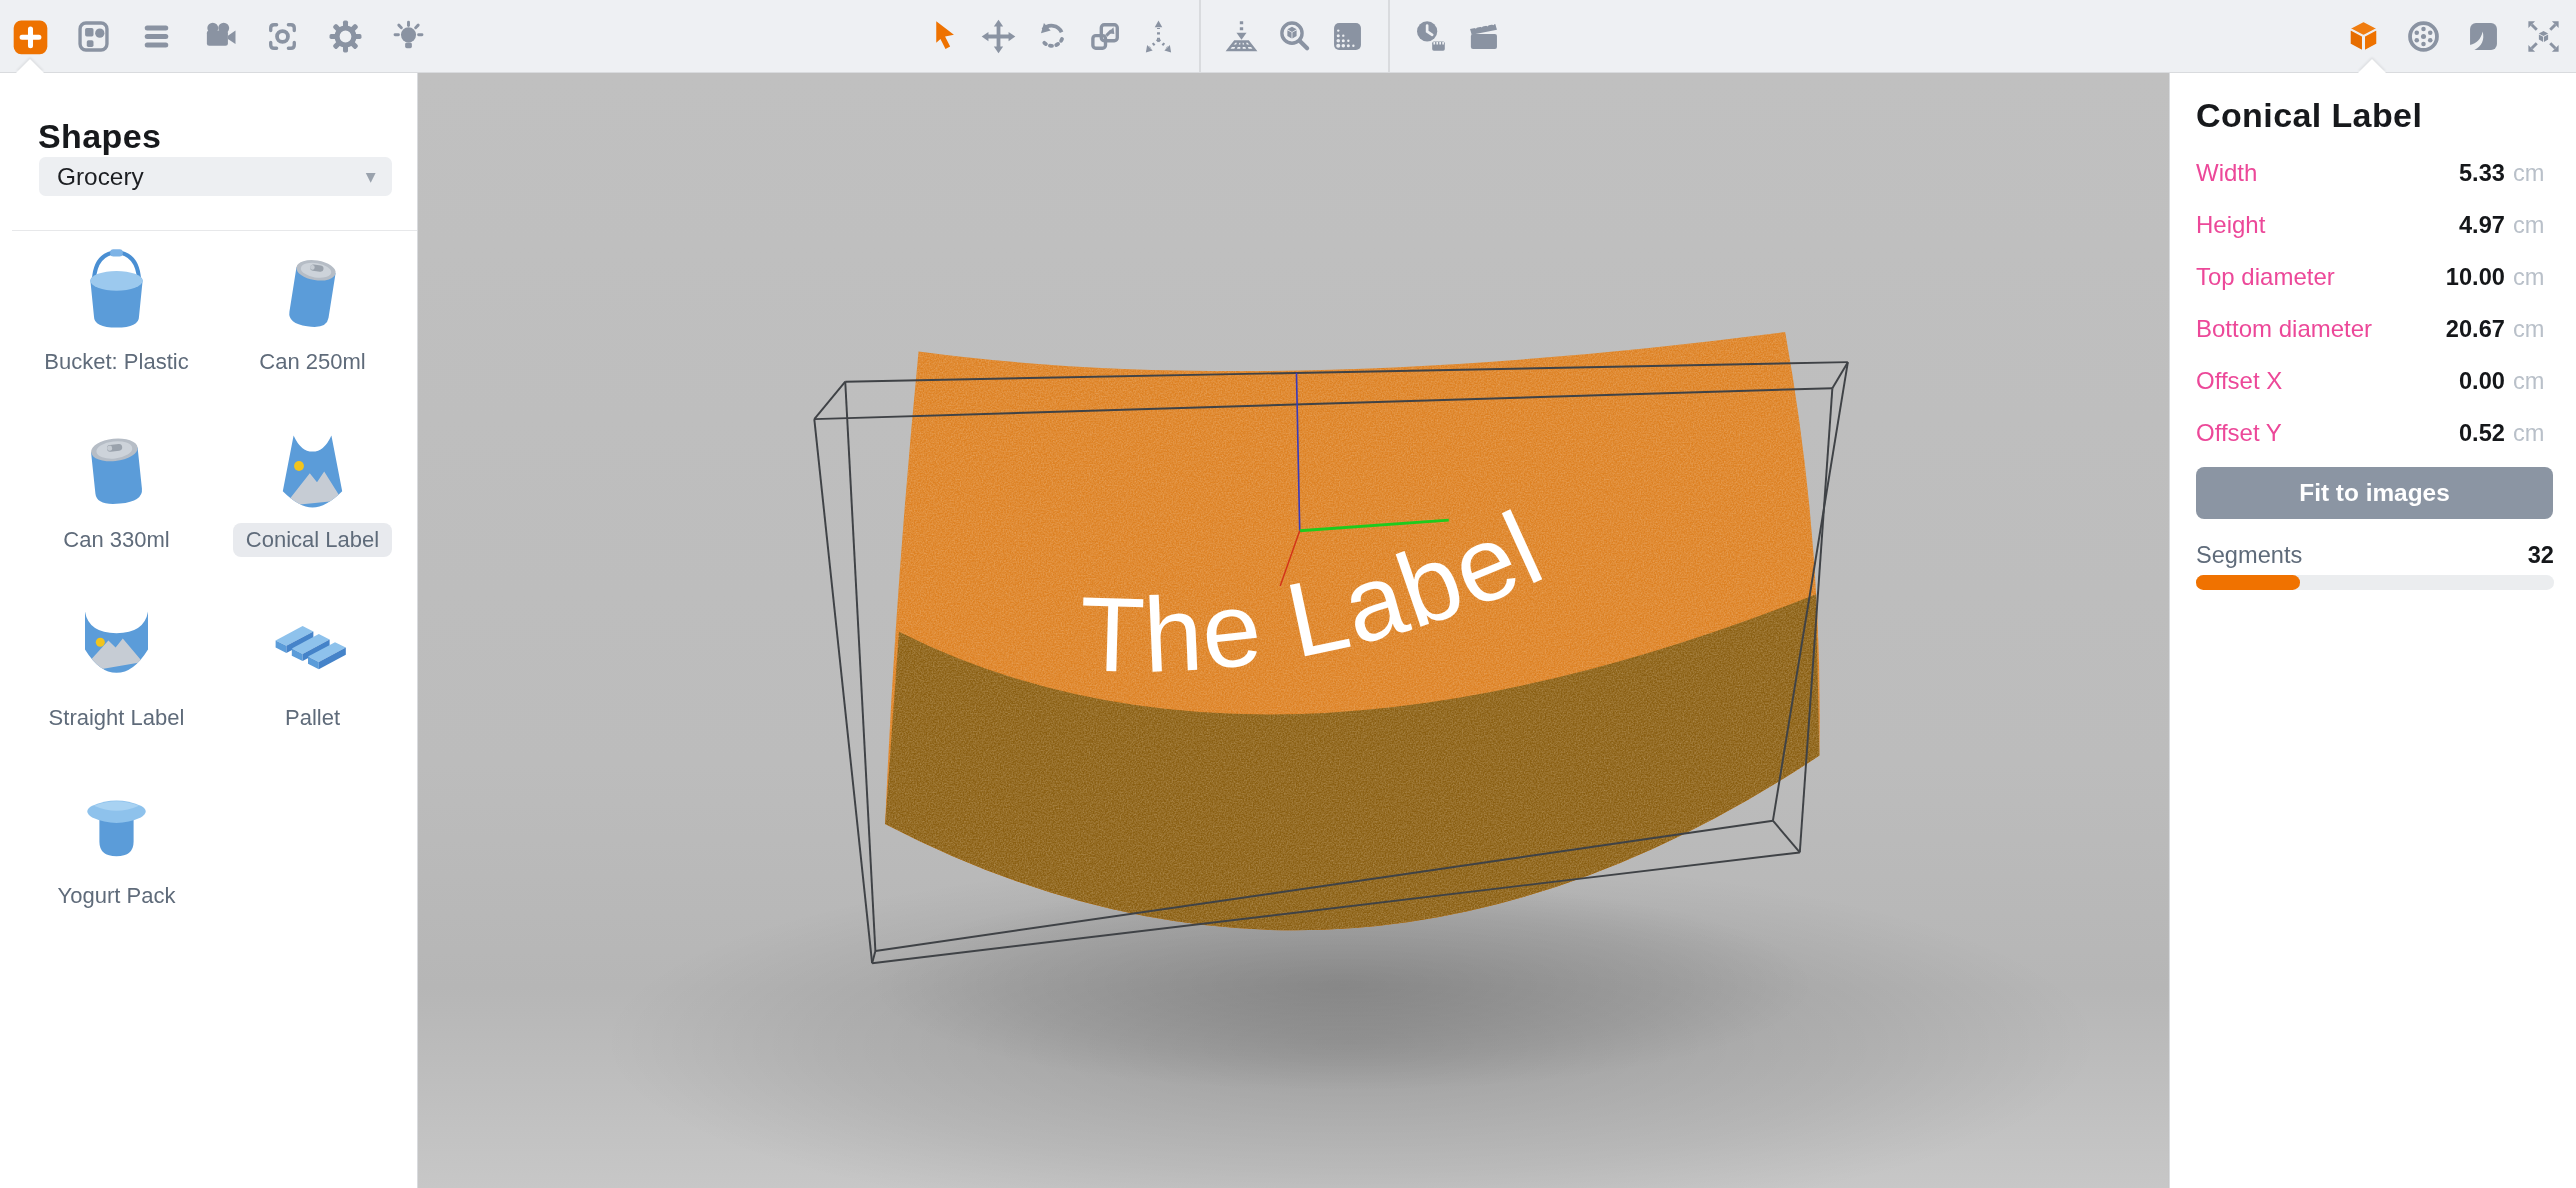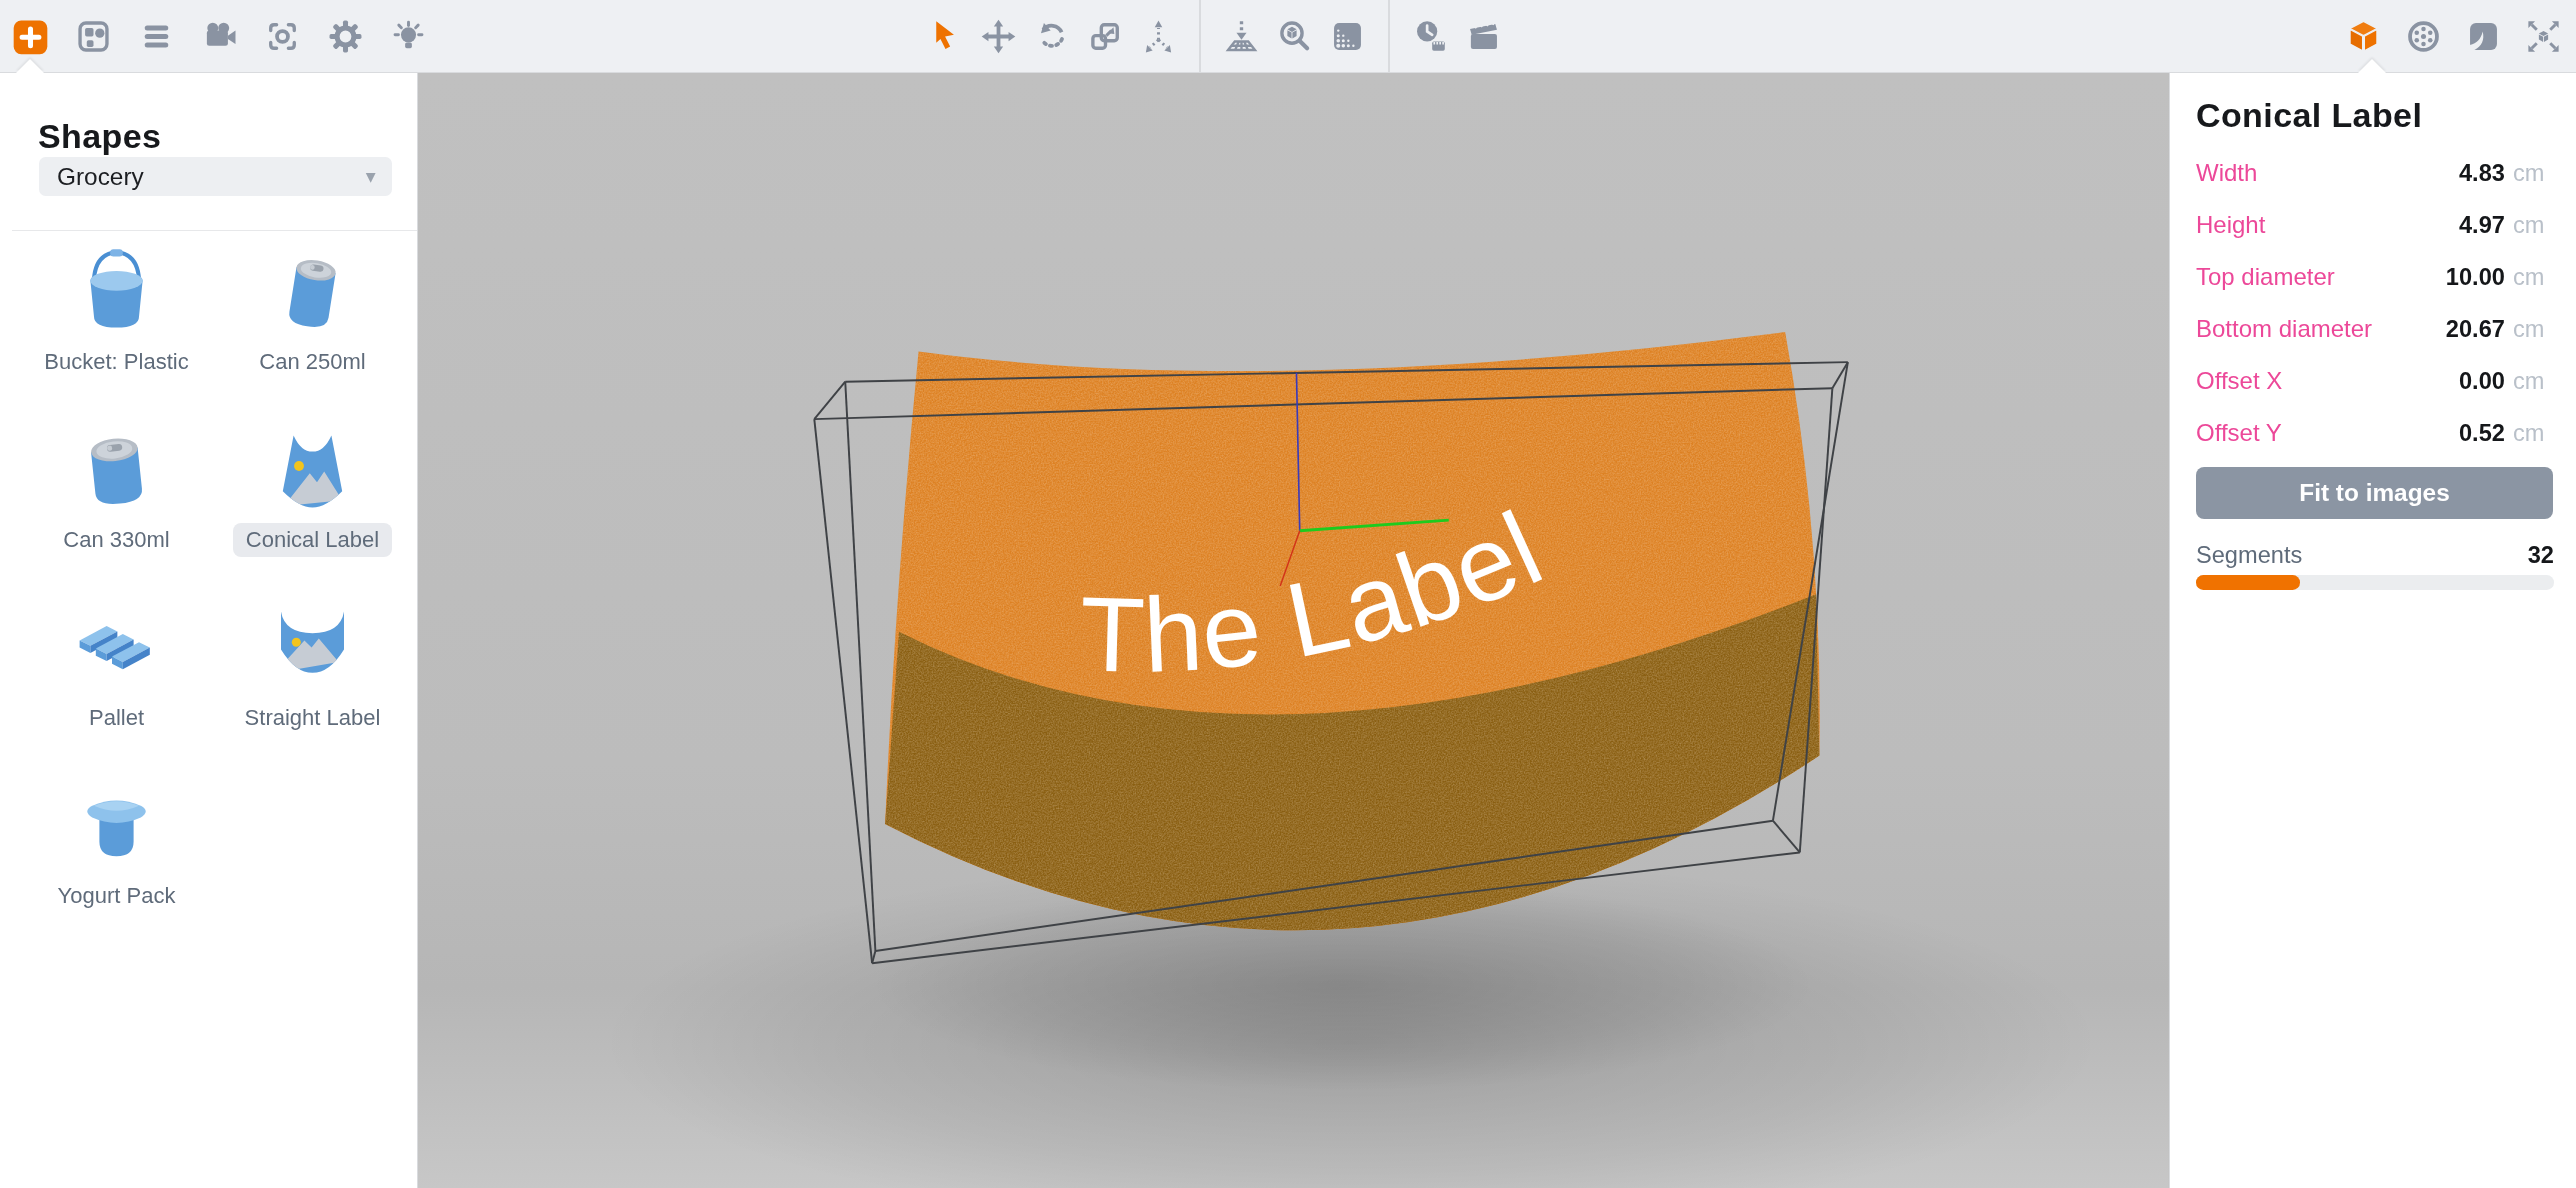--- a/index.html
+++ b/index.html
@@ -367,48 +367,48 @@
         <path d="M34 16 Q42 34 55 34 Q68 34 76 16 L88 78 Q70 96 55 96 Q40 96 22 78 Z" fill="#5b9cd9"></path>
         <g clip-path="url(#clipConical)">
           <path d="M30 86 L52 58 L60 68 L68 56 L88 88 L30 94 Z" fill="#c6ccd4"></path>
         </g>
         <circle cx="40" cy="50" r="5.5" fill="#f2c41d"></circle>
       </svg>
       <span class="lbl">Conical Label</span>
     </div>
     <div class="shape-item">
       <svg viewBox="0 0 110 110">
+        <defs>
+            <clipPath id="clipStraight">
+              <path d="M20 14 Q24 38 55 38 Q86 38 90 14 L90 56 Q74 82 55 82 Q36 82 20 56 Z"></path>
+            </clipPath>
+          </defs>
+        <path d="M20 14 Q24 38 55 38 Q86 38 90 14 L90 56 Q74 82 55 82 Q36 82 20 56 Z" fill="#5b9cd9"></path>
+        <g clip-path="url(#clipStraight)">
+          <path d="M26 68 L46 46 L54 54 L62 44 L84 70 L26 80 Z" fill="#c6ccd4"></path>
+        </g>
+        <circle cx="37" cy="48" r="5" fill="#f2c41d"></circle>
+      </svg>
+      <span class="lbl">Straight Label</span>
+    </div>
+    <div class="shape-item">
+      <svg viewBox="0 0 110 110">
         <g>
           <path d="M14 46 L44 30 L56 36 L26 52 Z" fill="#8ec2ec"></path>
           <path d="M14 46 L26 52 L26 60 L14 54 Z" fill="#5b9cd9"></path>
           <path d="M26 52 L56 36 L56 44 L26 60 Z" fill="#4583c9"></path>
           <path d="M32 55 L62 39 L74 45 L44 61 Z" fill="#8ec2ec"></path>
           <path d="M32 55 L44 61 L44 69 L32 63 Z" fill="#5b9cd9"></path>
           <path d="M44 61 L74 45 L74 53 L44 69 Z" fill="#4583c9"></path>
           <path d="M50 64 L80 48 L92 54 L62 70 Z" fill="#8ec2ec"></path>
           <path d="M50 64 L62 70 L62 78 L50 72 Z" fill="#5b9cd9"></path>
           <path d="M62 70 L92 54 L92 62 L62 78 Z" fill="#4583c9"></path>
         </g>
       </svg>
       <span class="lbl">Pallet</span>
-    </div>
-    <div class="shape-item">
-      <svg viewBox="0 0 110 110">
-        <defs>
-            <clipPath id="clipStraight">
-              <path d="M20 14 Q24 38 55 38 Q86 38 90 14 L90 56 Q74 82 55 82 Q36 82 20 56 Z"></path>
-            </clipPath>
-          </defs>
-        <path d="M20 14 Q24 38 55 38 Q86 38 90 14 L90 56 Q74 82 55 82 Q36 82 20 56 Z" fill="#5b9cd9"></path>
-        <g clip-path="url(#clipStraight)">
-          <path d="M26 68 L46 46 L54 54 L62 44 L84 70 L26 80 Z" fill="#c6ccd4"></path>
-        </g>
-        <circle cx="37" cy="48" r="5" fill="#f2c41d"></circle>
-      </svg>
-      <span class="lbl">Straight Label</span>
     </div>
     <div class="shape-item">
       <svg viewBox="0 0 110 110">
         <path d="M36 42 L36 72 Q36 88 55 88 Q74 88 74 72 L74 42 Q55 52 36 42 Z" fill="#5b9cd9"></path>
         <path d="M28 32 Q55 20 82 32 Q93 38 82 45 Q55 57 28 45 Q17 38 28 32 Z" fill="#8ec2ec"></path>
         <path d="M30 32 Q55 22 80 32 Q55 43 30 32 Z" fill="#a8d2f2"></path>
       </svg>
       <span class="lbl">Yogurt Pack</span>
     </div>
   </div>
@@ -473,21 +473,21 @@
       <path d="M1097,562 L1073,630" stroke="#d23318" stroke-width="1.8" fill="none"></path>
     </g>
   </svg>
 </main>
 
 <aside class="props-panel">
   <h1 class="props-title">Conical Label</h1>
   <div class="props-rows">
     <div class="prop-row">
       <span class="pl">Width</span>
-      <span class="pv">4.83</span>
+      <span class="pv">5.33</span>
       <span class="pu">cm</span>
     </div>
     <div class="prop-row">
       <span class="pl">Height</span>
       <span class="pv">4.97</span>
       <span class="pu">cm</span>
     </div>
     <div class="prop-row">
       <span class="pl">Top diameter</span>
       <span class="pv">10.00</span>

